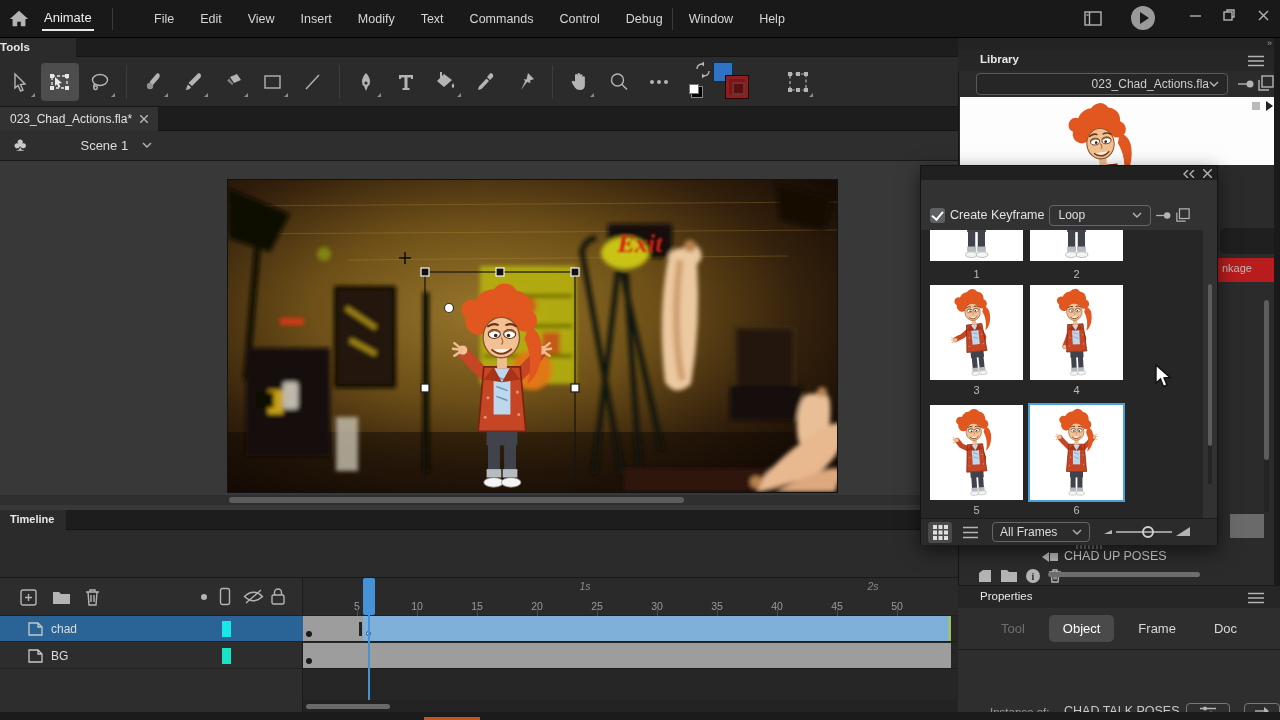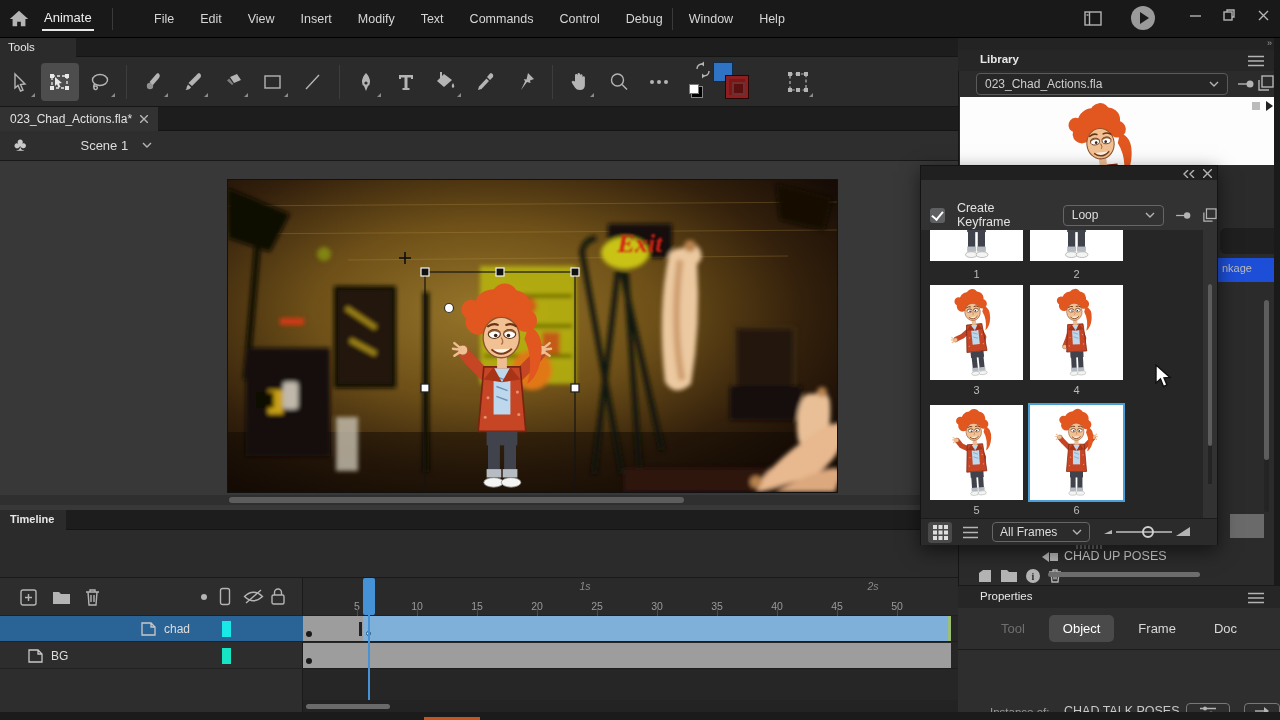--- a/index.html
+++ b/index.html
@@ -16,21 +16,21 @@
   #app-name { position:absolute; left:44px; top:10px; color:#efefef; font-size:13px; }
   #app-underline { position:absolute; left:42px; top:29px; width:52px; height:2px; background:#e8e8e8; }
   #menu-items { position:absolute; left:122px; top:0; height:38px; display:flex; align-items:center; gap:26px;margin-left:32px; }
   #menu-items span { color:#d6d6d6; font-size:12.5px; cursor:default; }
   .mb-divider { position:absolute; top:8px; width:1px; height:22px; background:#3a3a3a; }
   #win-controls { position:absolute; right:0; top:0; height:30px; display:flex; }
   .winbtn { width:34px; height:30px; display:flex; align-items:center; justify-content:center; color:#bbb; font-size:13px; }
 
   
   #tools-tabstrip { position:absolute; left:0; top:38px; width:958px; height:19px; background:#1d1d1d; border-bottom:1px solid #151515;}
-  #tools-tab { position:absolute; left:0; top:38px; width:76px; height:19px; background:#2b2b2b; color:#e6e6e6; font-weight:400; font-size:11.5px; padding:3px 0 0 8px; }
+  #tools-tab { position:absolute; left:0; top:38px; width:76px; height:19px; background:#2b2b2b; color:#e6e6e6; font-weight:700; font-size:11.5px; padding:3px 0 0 0; }
   #tools-row { position:absolute; left:0; top:57px; width:958px; height:50px; background:#2b2b2b; border-bottom:1px solid #161616; display:flex; align-items:center; }
   .tool { width:38px; height:38px; margin:0 1px; display:flex; align-items:center; justify-content:center; border-radius:4px; position:relative; }
   .tool.active { background:#4d4d4d; }
   .tool-divider { width:1px; height:34px; background:#3d3d3d; margin:0 6px; }
   .subtri { position:absolute; right:4px; bottom:4px; width:0; height:0; border-left:4px solid transparent; border-bottom:4px solid #8a8a8a; }
 
   
   #color-group { position:relative; width:70px; height:44px; margin-left:14px; }
   #swap-icon { position:absolute; left:0; top:0; }
   #fill-swatch { position:absolute; left:20px; top:2px; width:20px; height:20px; background:#2f73c4; border:1px solid #0c2c50; }
@@ -75,24 +75,24 @@
   #playhead-bar { position:absolute; left:365px; top:0; width:12px; height:37px; background:#4593d6; border-radius:2px; }
   #playhead-line { position:absolute; left:370px; top:37px; width:2px; height:85px; background:#4593d6; }
   #tl-hscroll { position:absolute; left:303px; top:122px; width:655px; height:12px; background:#232323; }
   #tl-hscroll-thumb { position:absolute; left:3px; top:4px; width:84px; height:5px; background:#6a6a6a; border-radius:3px; }
 
   
   #sidebar { position:absolute; left:958px; top:38px; width:322px; height:682px; background:#2b2b2b; border-left:1px solid #161616; }
   #lib-strip { position:absolute; left:958px; top:38px; width:322px; height:12px; background:#232323; color:#999; font-size:9px; text-align:right; padding-right:8px; }
   #lib-tab { position:absolute; left:958px; top:50px; width:322px; height:21px; background:#262626;text-align:right; }
   #lib-tab-label { position:absolute; left:22px; top:3px; font-weight:700; font-size:11.5px; color:#e8e8e8; }
-  #lib-dd { position:absolute; left:976px; top:73px; width:252px; height:22px; border:1px solid #5a5a5a; border-radius:4px; background:#262626; color:#ccc; display:flex; align-items:center; justify-content:space-between; padding:0 8px; }
+  #lib-dd { position:absolute; left:976px; top:73px; width:252px; height:22px; border:1px solid #5a5a5a; border-radius:4px; background:#262626; color:#ccc; display:flex; align-items:center; justify-content:flex-end; padding:0 8px; }
   #lib-preview { position:absolute; left:960px; top:97px; width:314px; height:68px; background:#fdfdfd; overflow:hidden; }
   #lib-search { position:absolute; left:1220px; top:228px; width:60px; height:26px; background:#1f1f1f; border-radius:6px 0 0 6px; }
-  #lib-colhdr { position:absolute; left:1218px; top:258px; width:62px; height:24px; background:#1d4ed8; color:#bbb; padding:4px 0 0 4px; font-size:11px; }
+  #lib-colhdr { position:absolute; left:1218px; top:258px; width:62px; height:24px; background:#b91c1c; color:#bbb; padding:4px 0 0 4px; font-size:11px; }
   #lib-vscroll { position:absolute; left:1264px; top:300px; width:5px; height:212px; background:#242424; border-radius:3px; }
   #lib-vscroll-thumb { position:absolute; left:0; top:0; width:5px; height:160px; background:#5d5d5d; border-radius:3px; }
   #lib-corner-thumb { position:absolute; left:1230px; top:514px; width:34px; height:24px; background:#6a6a6a; }
   #lib-gripper { position:absolute; left:1076px; top:544px; width:26px; height:5px; background:repeating-linear-gradient(90deg,#666 0 2px,transparent 2px 4px); }
   #lib-item-row { position:absolute; left:958px; top:548px; width:322px; height:18px; color:#cfcfcf; }
   #lib-footer { position:absolute; left:958px; top:566px; width:322px; height:19px; display:flex; align-items:center; gap:9px; padding-left:20px; }
   #lib-hscroll { position:absolute; left:1048px; top:572px; width:152px; height:5px; background:#6e6e6e; border-radius:3px; }
 
   
   #prop-tabrow { position:absolute; left:958px; top:585px; width:322px; height:23px; background:#262626; border-top:1px solid #191919; }
@@ -103,21 +103,21 @@
   .ptab.active { background:#4a4a4a; color:#fff; }
   #prop-object { position:absolute; left:958px; top:650px; width:322px; height:70px; background:#2e2e2e; }
   #instance-row { position:absolute; left:958px; top:703px; width:322px; height:17px; color:#999; font-size:11.5px; }
   .propbtn { position:absolute; top:0px; width:44px; height:16px; border:1px solid #777; border-radius:4px; display:flex; align-items:center; justify-content:center; }
 
   
   #fp { position:absolute; left:920px; top:165px; width:298px; height:380px; background:#323232; border:1px solid #141414; box-shadow:0 6px 18px rgba(0,0,0,.55); }
   #fp-strip { position:absolute; left:0; top:0; width:296px; height:14px; background:#202020; color:#aaa; }
   #fp-tabrow { position:absolute; left:0; top:14px; width:296px; height:20px; background:#232323; }
   #fp-tab { position:absolute; left:0; top:0; height:20px; background:#323232; font-weight:700; font-size:11.5px; color:#ececec; padding:3px 14px 0 8px; }
-  #fp-controls { position:absolute; left:0; top:34px; width:296px; height:30px; display:flex; align-items:center; gap:12px; padding-left:9px; }
+  #fp-controls { position:absolute; left:0; top:34px; width:296px; height:30px; display:flex; align-items:center; gap:5px; padding-left:9px; }
   #fp-check { width:15px; height:15px; background:#5e6062; border-radius:3px; position:relative; }
   #fp-check::after { content:""; position:absolute; left:4px; top:1px; width:5px; height:9px; border:solid #fff; border-width:0 2px 2px 0; transform:rotate(40deg); }
   #fp-loop { width:102px; height:21px; border:1px solid #666; border-radius:4px; display:flex; align-items:center; justify-content:space-between; padding:0 8px; color:#ddd; }
   #fp-grid { position:absolute; left:0; top:64px; width:282px; height:288px; background:#262626; overflow:hidden; }
   .fp-cell { position:absolute; width:93px; background:#fff; overflow:hidden; }
   .fp-cell.sel { outline:2px solid #4b9fd8; }
   .fp-num { position:absolute; width:93px; text-align:center; color:#bbb; font-size:11px; }
   #fp-vscroll { position:absolute; left:287px; top:118px; width:4px; height:200px; background:#242424; }
   #fp-vscroll-thumb { position:absolute; left:0; top:0; width:4px; height:162px; background:#5d5d5d; border-radius:2px; }
   #fp-bottom { position:absolute; left:0; top:352px; width:296px; height:27px; background:#2b2b2b; border-top:1px solid #1b1b1b; display:flex; align-items:center; gap:6px; padding-left:7px; }
@@ -539,21 +539,21 @@
       <svg class="abs" style="left:243px;top:11px;" width="21" height="15" viewBox="0 0 21 15">
           <path class="icon" d="M1.5 7.5 Q10.5 -1 19.5 7.5 Q10.5 16 1.5 7.5z"></path>
           <line class="icon" x1="3" y1="14" x2="18" y2="1"></line>
         </svg>
       <svg class="abs" style="left:271px;top:9px;" width="14" height="18" viewBox="0 0 14 18">
           <rect class="icon" x="1" y="8" width="12" height="9" rx="1.5"></rect>
           <path class="icon" d="M3.5 8 V5.5 a3.5 3.5 0 0 1 7 0 V8"></path>
         </svg>
     </div>
     <div id="tl-layers">
-        <div class="layer-row sel" style="top: 38px; justify-content: center;">
+        <div class="layer-row sel" style="top: 38px;">
           <svg width="15" height="14" viewBox="0 0 15 14">
             <path fill="none" stroke="#c8c8c8" stroke-width="1.3" d="M1 1 h9 l4 4 v8 h-13z M10 1 v4 h4"></path>
           </svg>
     <span>chad</span>
     <span class="layer-swatch" style="background:#18e8e8"></span>
         </div>
         <div class="layer-row" style="top: 65px;">
           <svg width="15" height="14" viewBox="0 0 15 14">
             <path fill="none" stroke="#c8c8c8" stroke-width="1.3" d="M1 1 h9 l4 4 v8 h-13z M10 1 v4 h4"></path>
           </svg>

